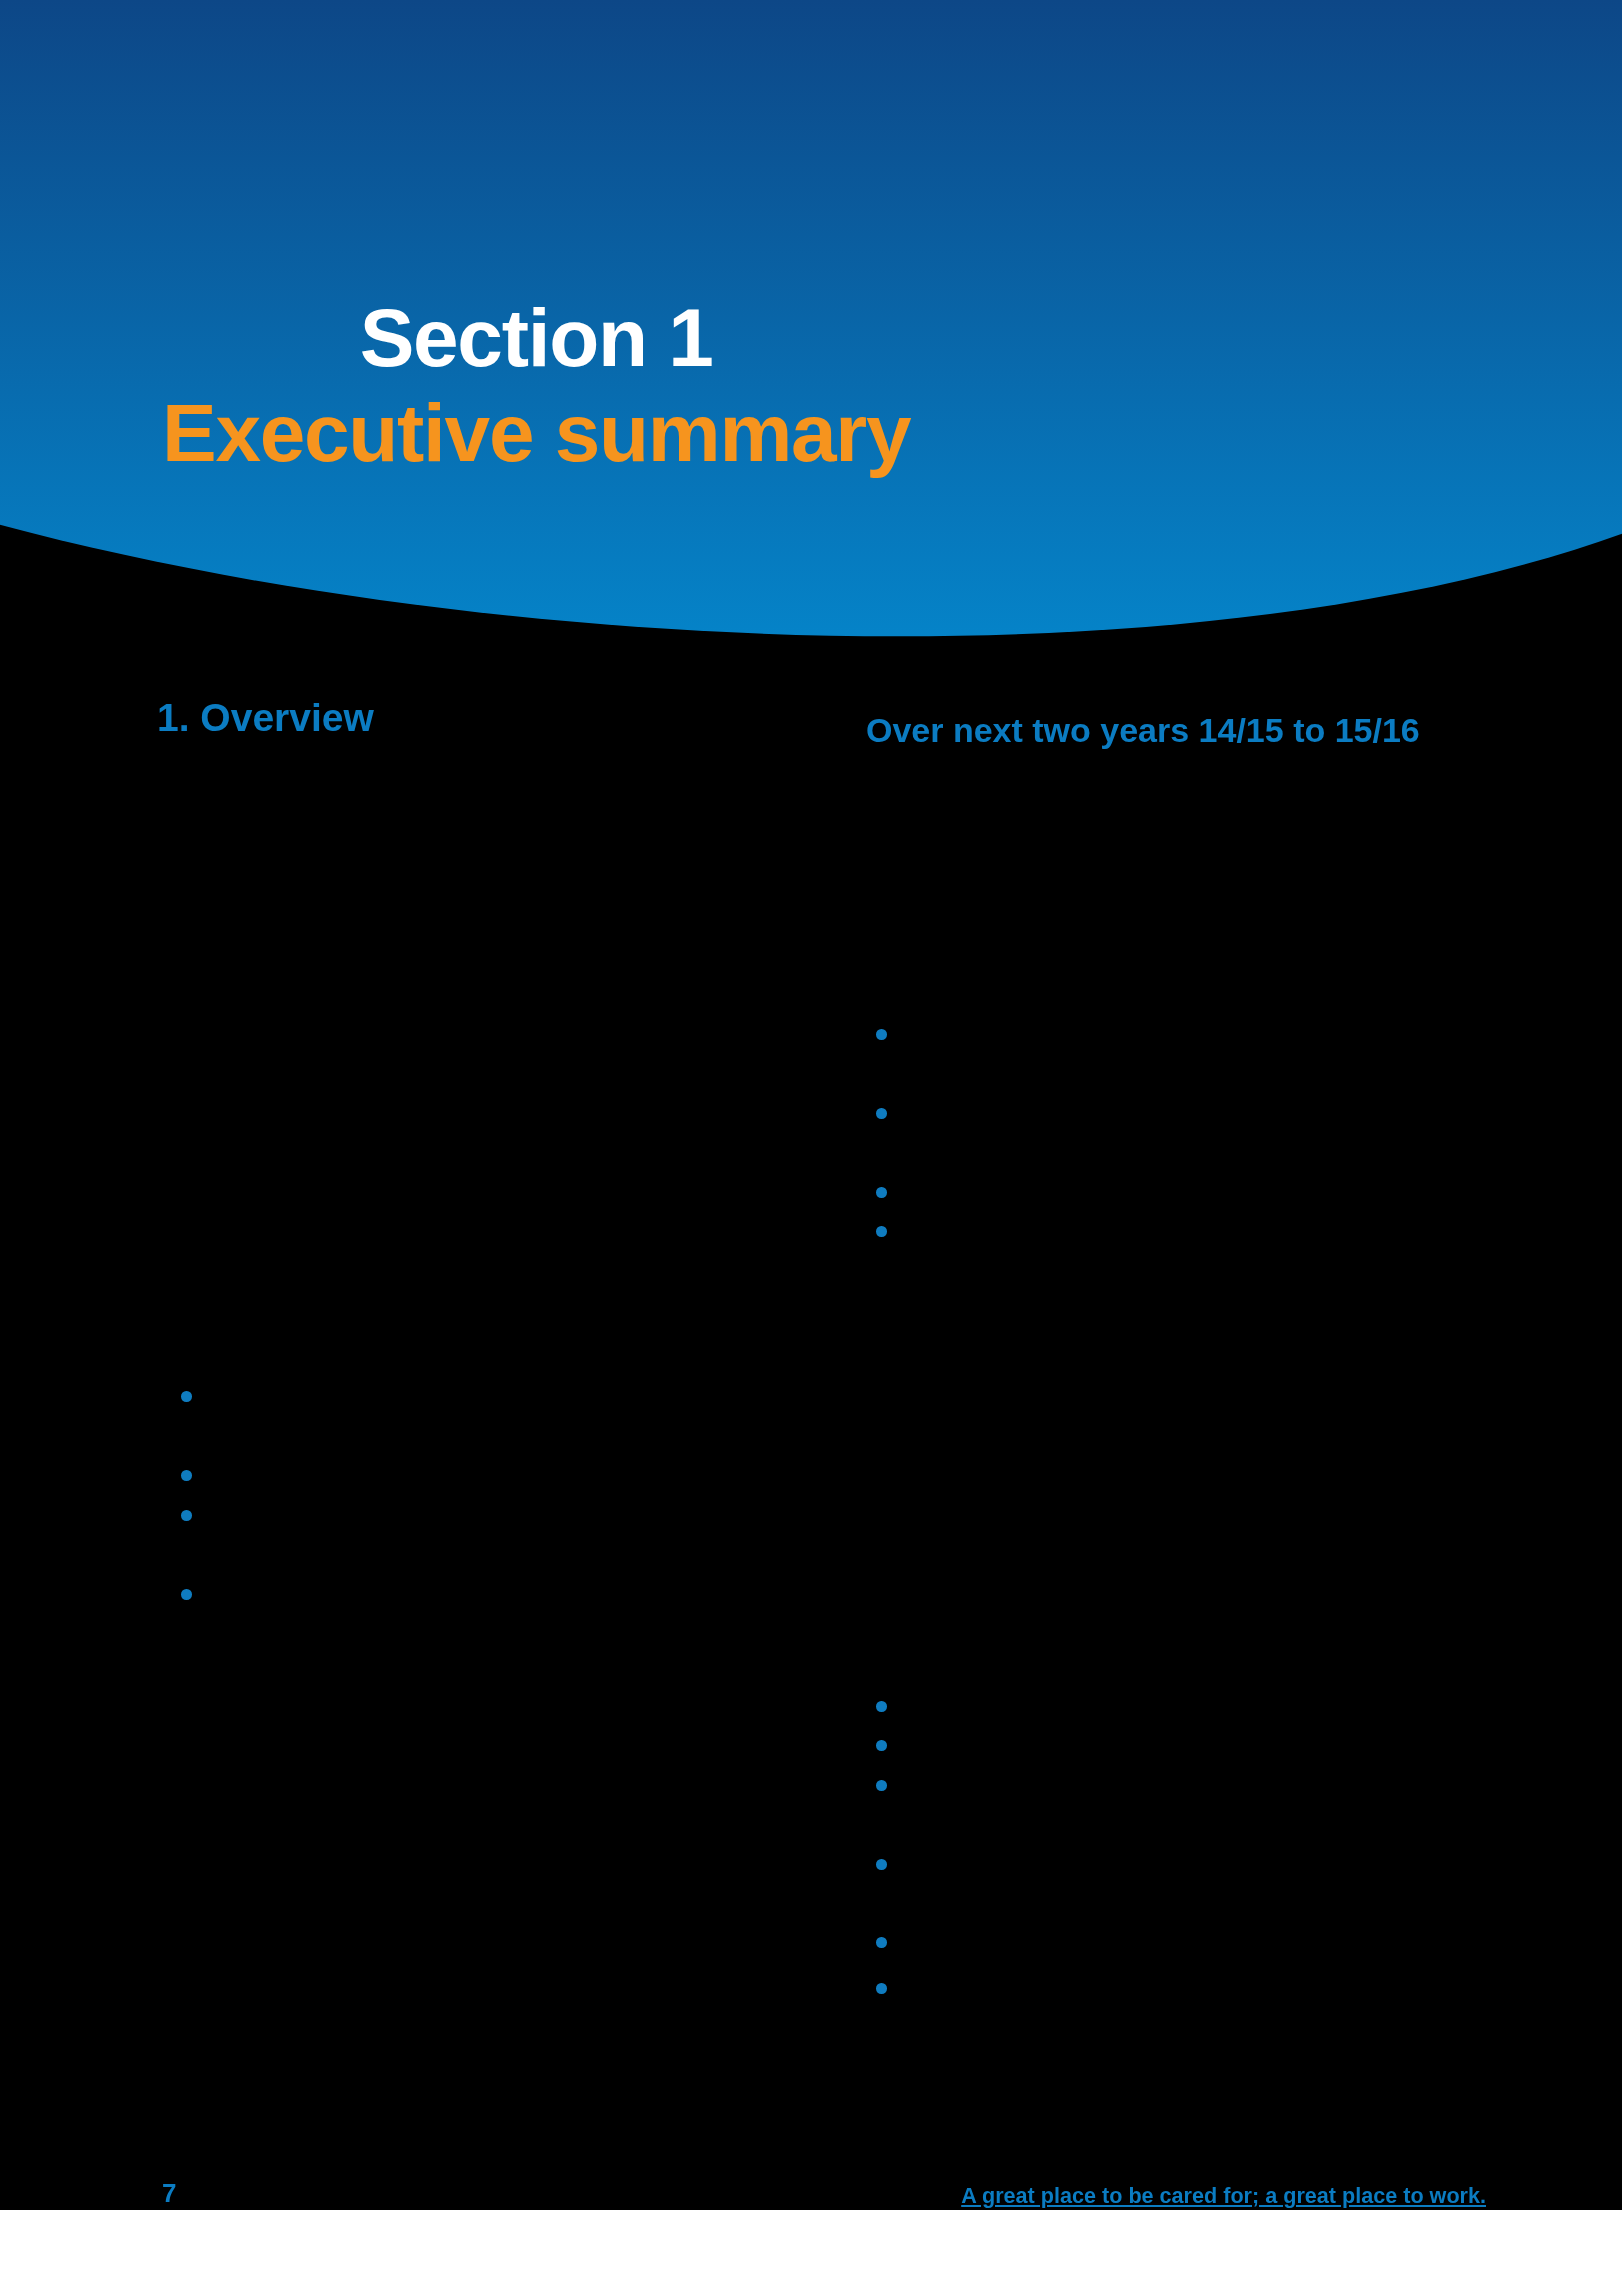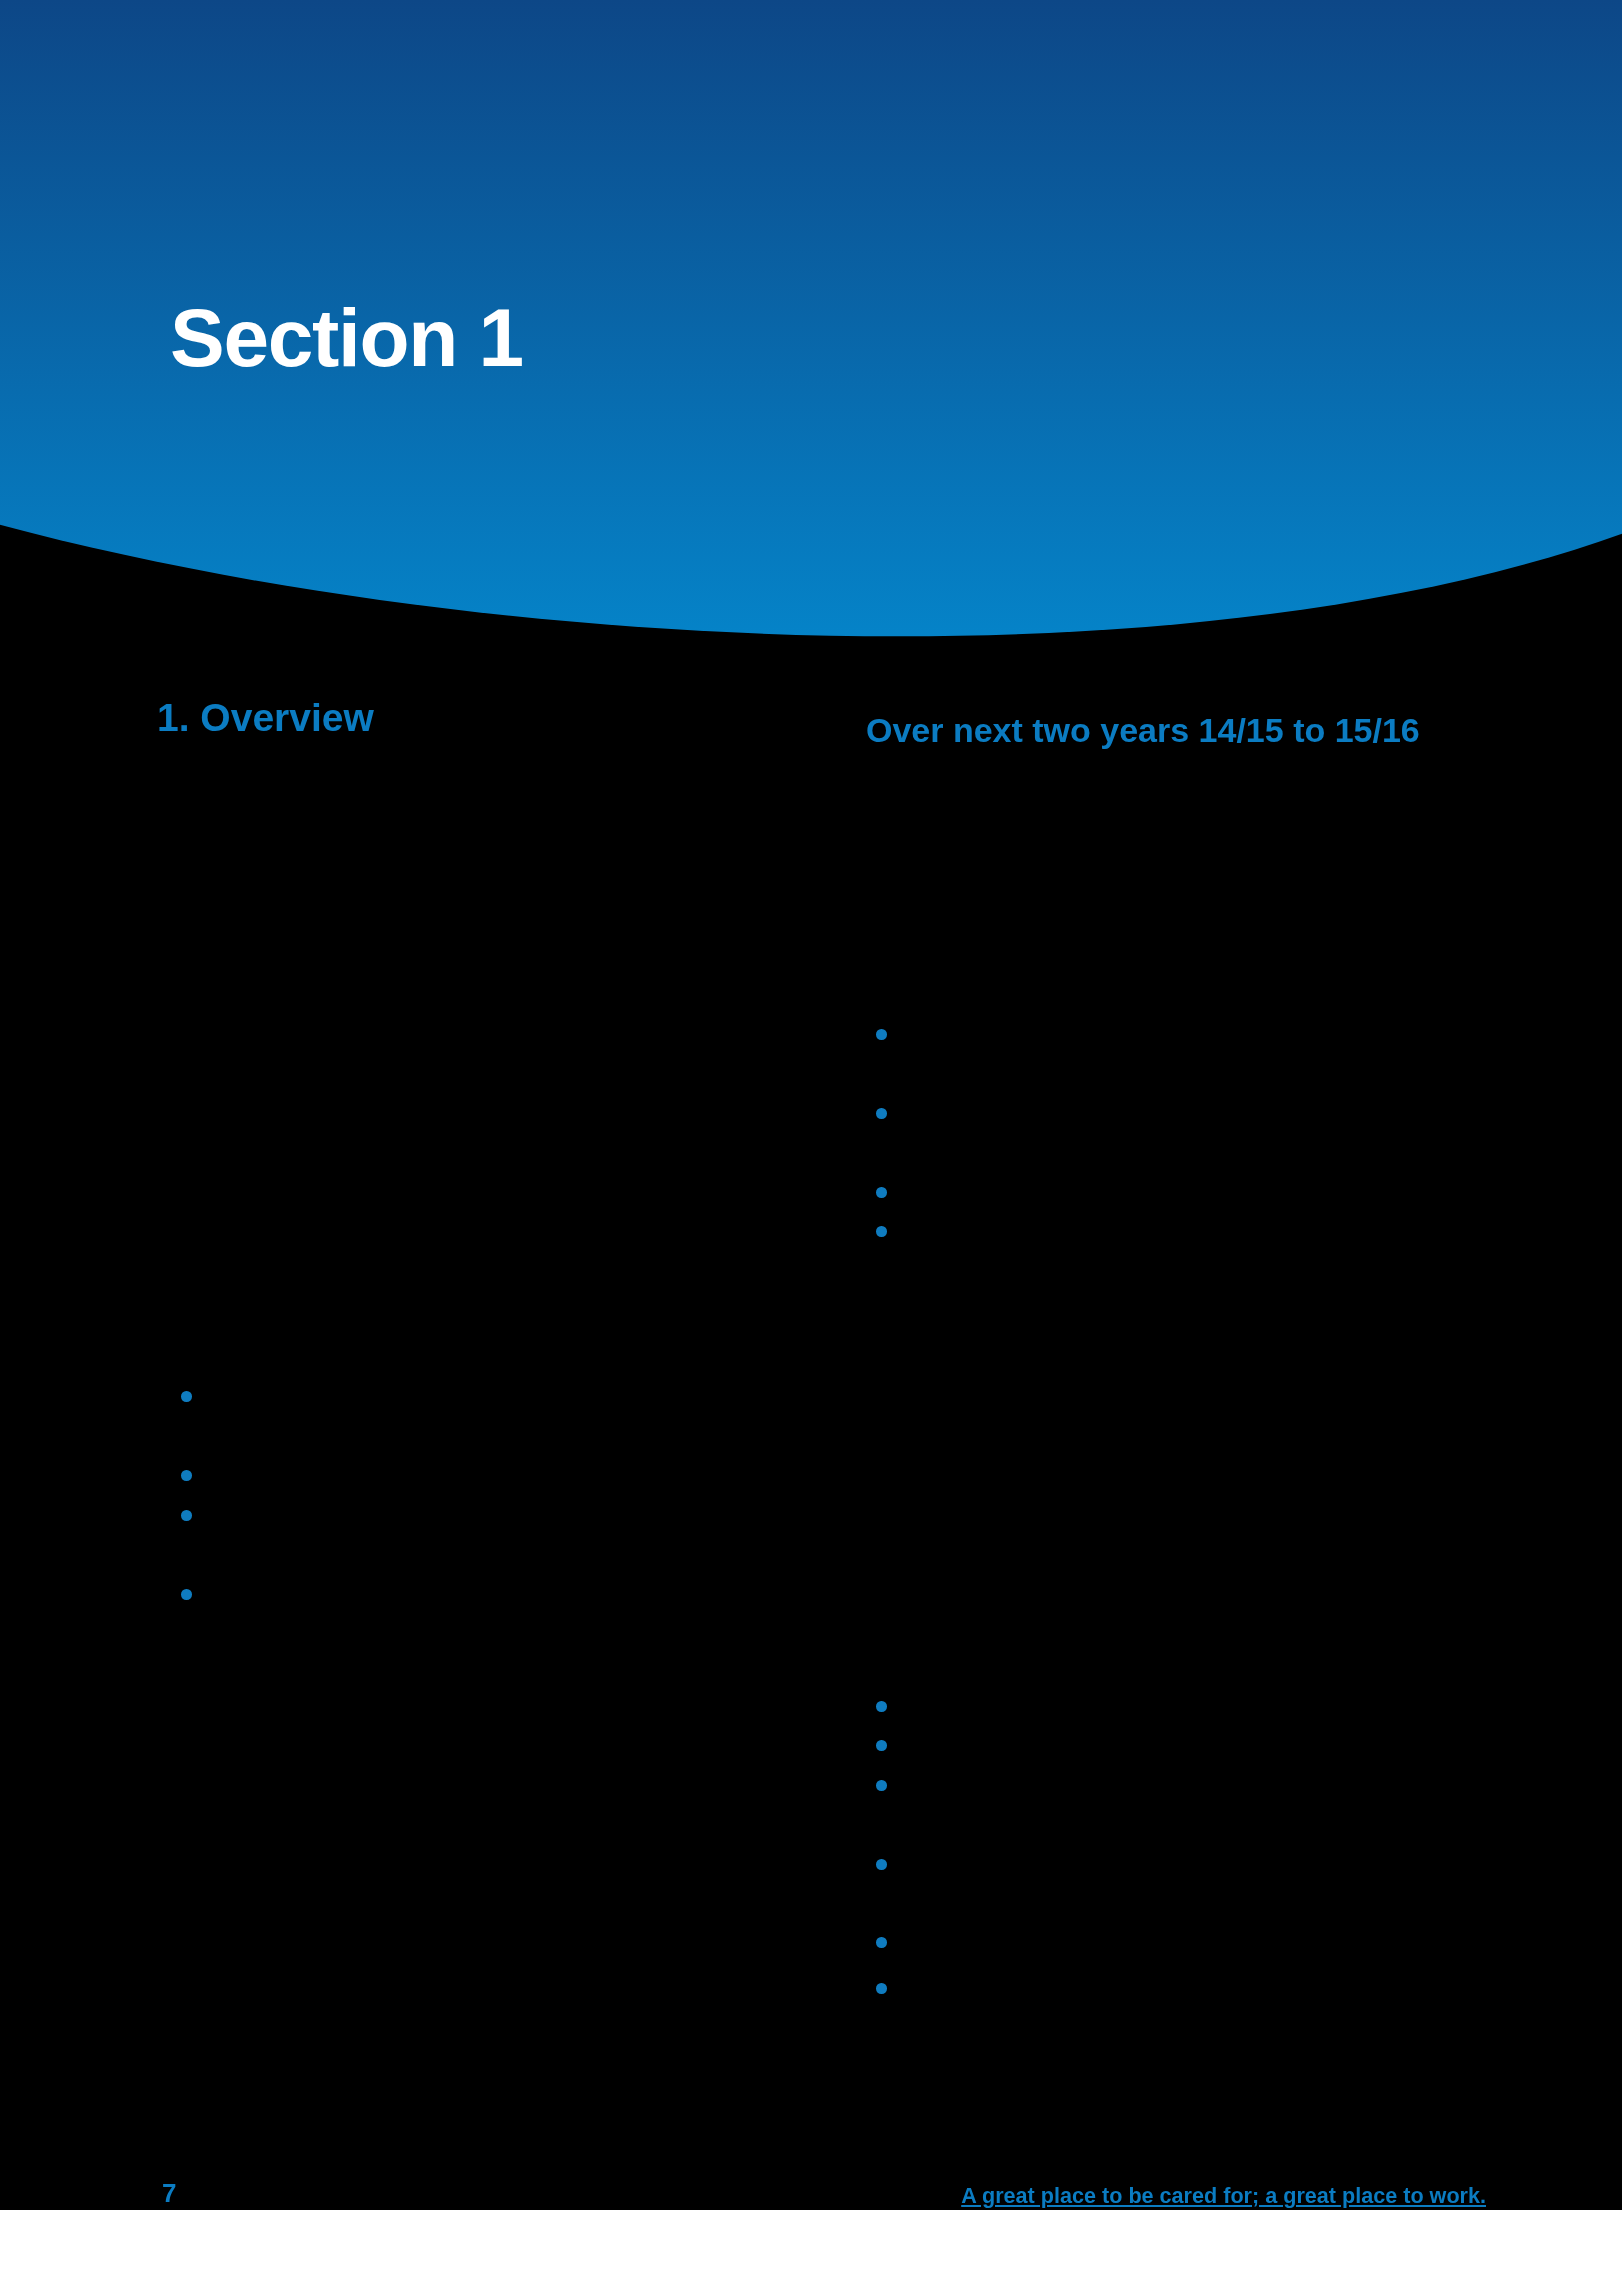--- a/index.html
+++ b/index.html
@@ -12,21 +12,21 @@
     font-family: "Liberation Sans", sans-serif;
   }
   .header-curve {
     position: absolute;
     top: 0; left: 0;
     width: 1623px; height: 661px;
     display: block;
   }
   .header-text {
     position: absolute;
-    left: 170px;
+    left: 162px;
     top: 290px;
     font-weight: bold;
     font-size: 82px;
     line-height: 95px;
     letter-spacing: -1.3px;
     white-space: nowrap;
     text-align: center;
   }
   .section-label { color: var(--white, #ffffff); }
   .section-title { color: var(--orange, #f6941e); }
@@ -91,20 +91,21 @@
       <linearGradient id="hgrad" x1="0" y1="0" x2="0" y2="1">
         <stop id="hgrad-top" offset="0" stop-color="#0d4787"></stop>
         <stop id="hgrad-bottom" offset="1" stop-color="#0583c8"></stop>
       </linearGradient>
     </defs>
     <path d="M0,0 H2480 V815 C1800,1060 700,990 0,802 Z" fill="url(#hgrad)"></path>
   </svg>
 
   <div class="header-text">
     <div class="section-label">Section 1</div>
+    <div class="section-title">Executive summary</div>
   </div>
 
   <h2 class="left-heading">1. Overview</h2>
 
   <h2 class="right-heading">Over next two years 14/15 to 15/16</h2>
 
   <div id="bullets">
       <div class="bullet" style="left: 181px; top: 1391px;"></div>
       <div class="bullet" style="left: 181px; top: 1470px;"></div>
       <div class="bullet" style="left: 181px; top: 1510px;"></div>

